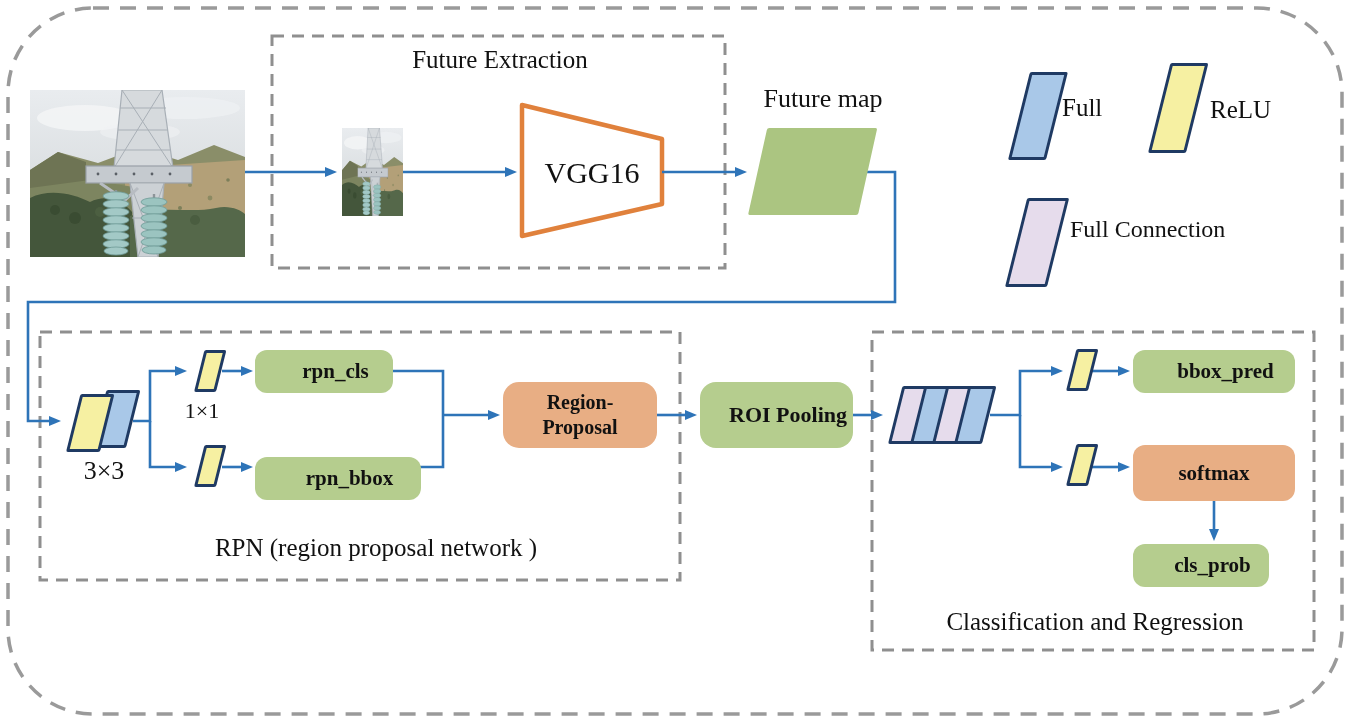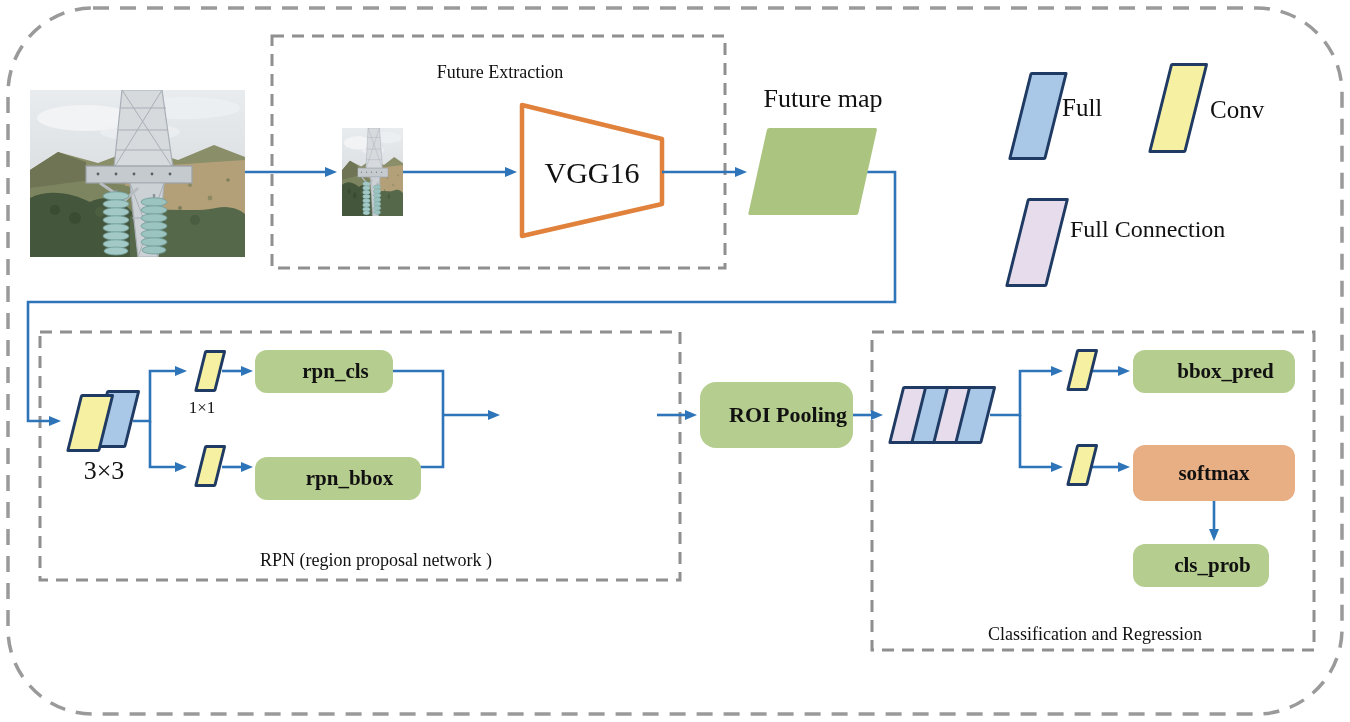--- a/index.html
+++ b/index.html
@@ -9,21 +9,21 @@
   }
   .overlay{position:absolute;left:0;top:0;width:1350px;height:722px;}
   .flow{stroke:var(--arrow-blue);stroke-width:2.6;fill:none;}
   .ah{fill:var(--arrow-blue);}
   .dash-rect{fill:none;stroke:var(--dash-gray);stroke-width:3;stroke-dasharray:12 8;}
   .dash-outer{fill:none;stroke:#9a9a9a;stroke-width:3.5;stroke-dasharray:16 11;}
   .vgg-poly{fill:#ffffff;stroke:var(--vgg-orange);stroke-width:4.5;stroke-linejoin:round;}
 
   .label{position:absolute;color:#111;white-space:nowrap;}
   .center{text-align:center;}
-  .title{font-size:18px;margin-top:16px;}
+  .title{font-size:25px;}
 
   .para{
     position:absolute;border:3px solid var(--shape-border-navy);
     transform:skewX(-14deg);transform-origin:0 100%;border-radius:2px;
     box-sizing:border-box;
   }
   .para.yellow{background:var(--conv-yellow);}
   .para.blue{background:var(--relu-blue);}
   .para.pink{background:var(--fc-pink);}
   .para.noborder{border:none;transform:skewX(-12.5deg);}
@@ -151,39 +151,45 @@
 
   <div class="label title center" style="left:280px;top:46px;width:440px">Future Extraction</div>
   <div class="label center" style="left:522px;top:156px;width:140px;font-size:30px">VGG16</div>
 
   <div class="label center" style="left:748px;top:84px;width:150px;font-size:26px">Future map</div>
   <div class="para noborder green" style="left:748px;top:128px;width:110px;height:87px"></div>
 
   <div class="para blue" style="left:1008px;top:72px;width:38px;height:88px"></div>
   <div class="label" style="left:1062px;top:94px;font-size:25px">Full</div>
   <div class="para yellow" style="left:1148px;top:63px;width:38px;height:90px"></div>
-  <div class="label" style="left:1210px;top:96px;font-size:25px">Conv</div>
+  <div class="label" style="left:1210px;top:96px;font-size:25px">ReLU</div>
   <div class="para pink" style="left:1005px;top:198px;width:42px;height:89px"></div>
   <div class="label" style="left:1070px;top:216px;font-size:24px">Full Connection</div>
 
   <div class="para blue" style="left:92px;top:390px;width:34px;height:58px"></div>
   <div class="para yellow" style="left:66px;top:394px;width:34px;height:58px"></div>
   <div class="label center" style="left:58px;top:456px;width:92px;font-size:26px">3×3</div>
 
   <div class="para yellow" style="left:194px;top:350px;width:22px;height:42px"></div>
   <div class="para yellow" style="left:194px;top:445px;width:22px;height:42px"></div>
-  <div class="label center" style="left:170px;top:398px;width:64px;font-size:17px">1×1</div>
+  <div class="label center" style="left:170px;top:398px;width:64px;font-size:22px">1×1</div>
 
   <div class="node green" style="left:255px;top:350px;width:138px;height:43px">
     <span>rpn_cls</span>
   </div>
   <div class="node green" style="left:255px;top:457px;width:166px;height:43px">
     <span>rpn_bbox</span>
   </div>
 
+  <div class="node orange big" style="left:503px;top:382px;width:154px;height:66px;font-size:20px">
+    <span>
+      <span style="display:block">Region-</span>
+      <span style="display:block">Proposal</span>
+    </span>
+  </div>
 
   <div class="label title center" style="left:76px;top:534px;width:600px">RPN (region proposal network )</div>
 
   <div class="node green big" style="left:700px;top:382px;width:153px;height:66px">
     <span>ROI Pooling</span>
   </div>
 
   <div class="para pink" style="left:888px;top:386px;width:28px;height:58px"></div>
   <div class="para blue" style="left:910px;top:386px;width:28px;height:58px"></div>
   <div class="para pink" style="left:932px;top:386px;width:28px;height:58px"></div>

